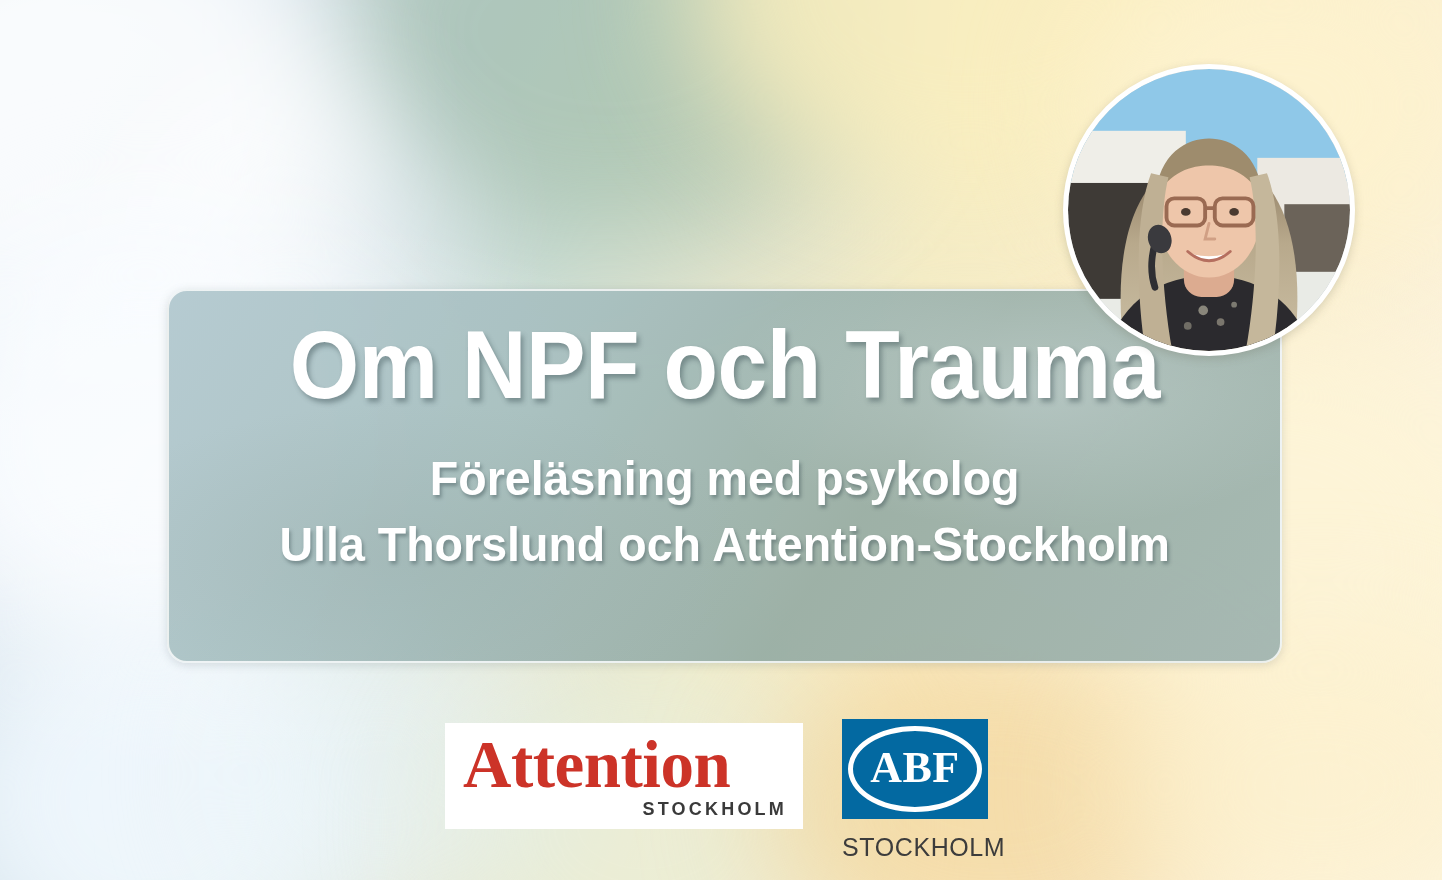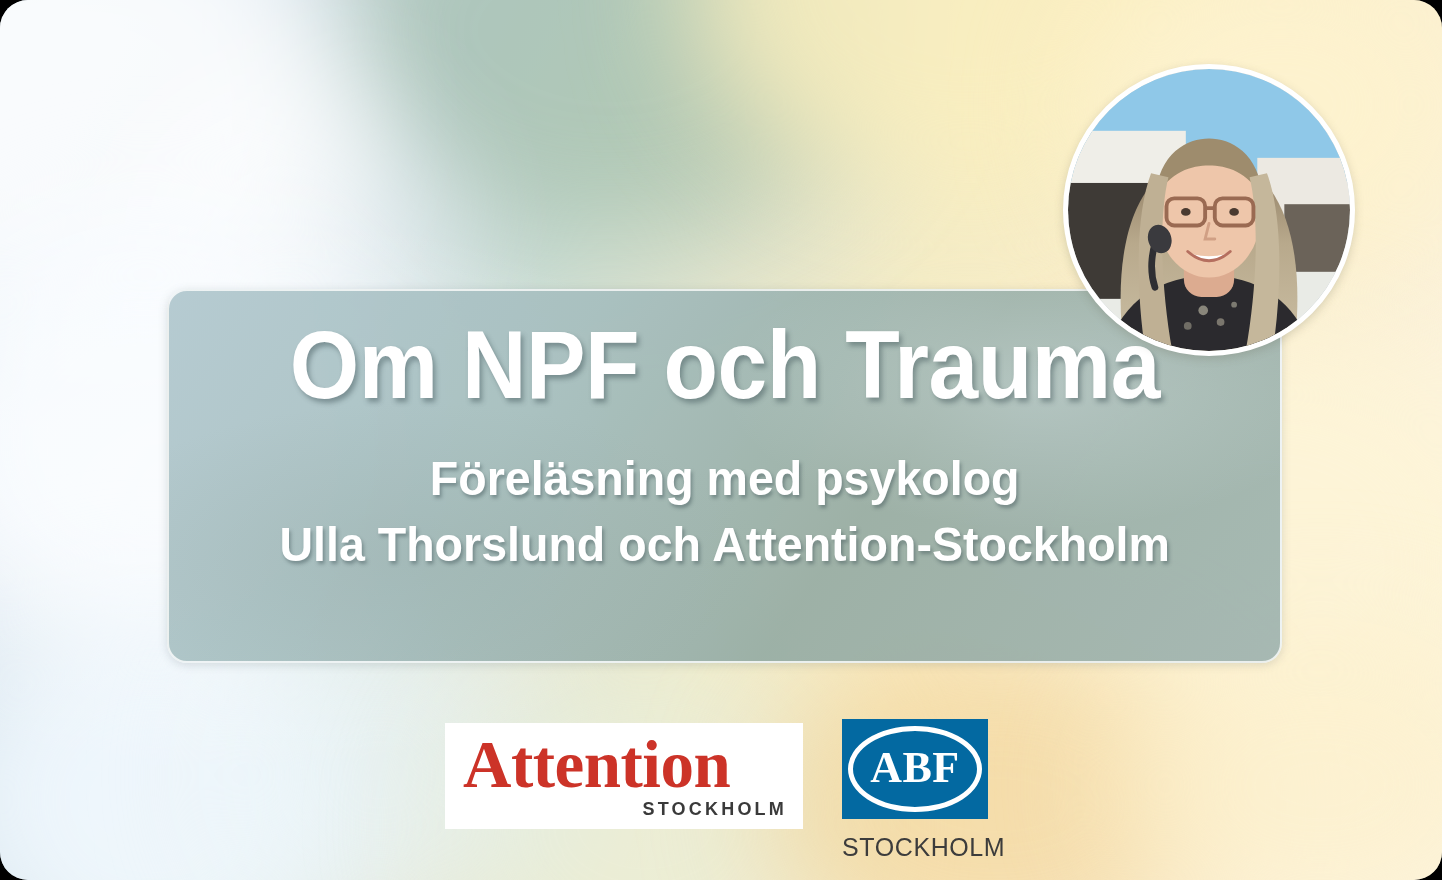--- a/index.html
+++ b/index.html
@@ -6,21 +6,20 @@
     margin: 0;
     padding: 0;
     background: #000;
   }
   #slide {
     position: relative;
     width: 1442px;
     height: 880px;
     overflow: hidden;
     font-family: "Liberation Sans", "DejaVu Sans", sans-serif;
-    border-radius: 28px;
   }
 
   
   .bg-base {
     position: absolute;
     inset: 0;
     background:
       linear-gradient(118deg,
         #dfe9f2 0%,
         #d6e3ee 14%,

